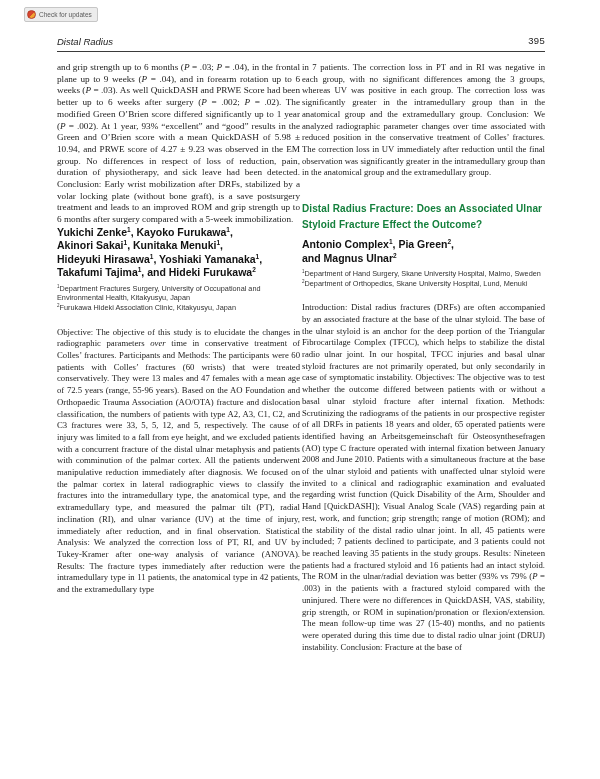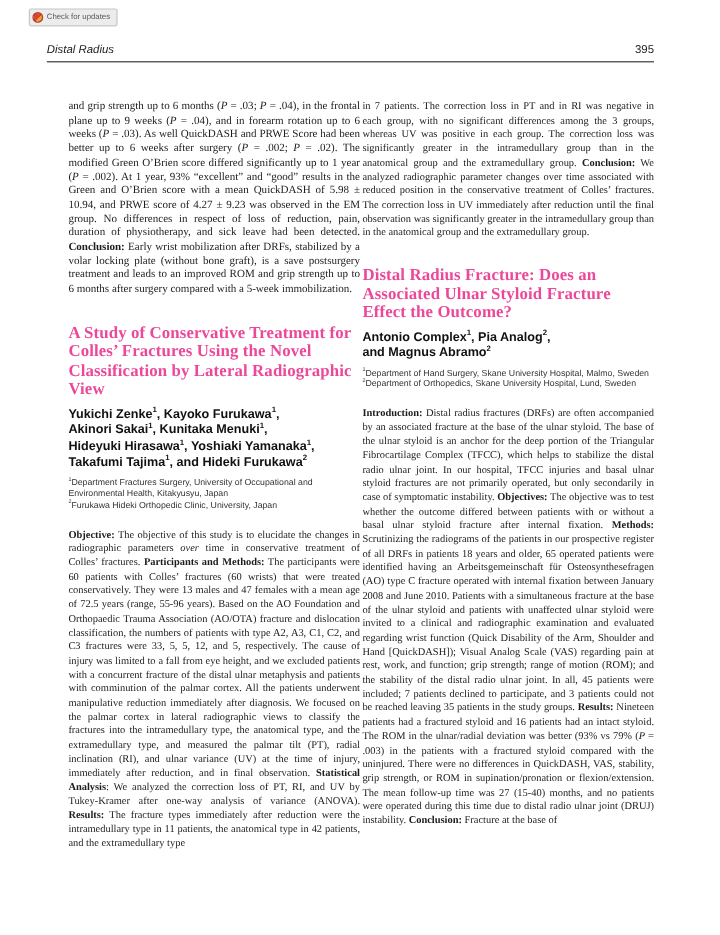--- a/index.html
+++ b/index.html
@@ -7,43 +7,43 @@
   .page{position:absolute;inset:0;background:#ffffff;overflow:hidden;}
 
   
   .badge{position:absolute;left:24px;top:7px;height:13px;display:flex;align-items:center;gap:3px;
          background:#ececec;border:1px solid #c6c6c6;border-radius:2px;padding:0 5px 0 2px;cursor:pointer;text-decoration:none;}
   .badge-icon{width:9px;height:9px;border-radius:50%;display:inline-block;
          background:linear-gradient(135deg,#d9452f 55%,#f0a432 55%);border:1px solid #b33a26;box-sizing:border-box;}
   .badge-label{font-family:"Liberation Sans",sans-serif;font-size:6.5px;color:#5a5a5a;white-space:nowrap;}
 
   
-  .header{position:absolute;left:39px;right:55px;top:36px;border-bottom:1px solid #3a3a3a;padding-bottom:4px;
+  .header{position:absolute;left:57px;right:55px;top:36px;border-bottom:1px solid #3a3a3a;padding-bottom:4px;
           display:flex;justify-content:space-between;align-items:center;
           font-family:"Liberation Sans",sans-serif;font-size:9.5px;}
   .running-head{font-style:italic;}
-  .page-number{font-style:normal;}
+  .page-number{font-style:normal;font-family:Liberation Mono, monospace;}
 
   
-  .columns{position:absolute;left:57px;right:55px;top:62px;display:flex;gap:2px;margin-top:21px;}
+  .columns{position:absolute;left:57px;right:55px;top:62px;display:flex;gap:2px;}
   .col{flex:1 1 0;min-width:0;}
 
   p{margin:0;}
   .body-text{font-family:"Liberation Serif",serif;text-align:justify;color:#1c1c1c;}
   .cont{font-size:9.2px;line-height:11.7px;}
   .col-right .cont{font-size:8.7px;}
   .abstract{font-size:8.7px;line-height:11.7px;}
 
-  .article-title{font-family:Liberation Serif, serif;font-weight:700;font-size:14px;line-height:15.5px;
-                 margin:24px 0 6px 0;letter-spacing:0.1px;color:#ec4899;}
+  .article-title{font-family:Liberation Sans, sans-serif;font-weight:700;font-size:10px;line-height:15.5px;
+                 margin:24px 0 6px 0;letter-spacing:0.1px;color:#15803d;}
   .col-right .article-title{margin-top:22px;}
   .authors{font-family:"Liberation Sans",sans-serif;font-weight:700;font-size:10.5px;line-height:13.5px;margin:0 0 4px 0;color:#111;}
   .affils{font-family:"Liberation Sans",sans-serif;font-size:7.3px;line-height:9.6px;margin:0 0 14px 0;color:#333;}
 
-  .seg-b{font-weight:bold;}
+  .seg-b{font-weight:normal;}
   .seg-i{font-style:italic;}
   sup{font-size:0.62em;vertical-align:super;line-height:0;}
 </style>
 </head>
 <body>
 
 <div class="page">
 
   <a class="badge">
     <span class="badge-icon"></span>
@@ -52,28 +52,27 @@
 
   <div class="header">
     <span class="running-head">Distal Radius</span>
     <span class="page-number">395</span>
   </div>
 
   <div class="columns">
 
     <div class="col col-left">
       <p class="body-text cont"><span>and grip strength up to 6 months (</span><span class="seg-i">P</span><span> = .03; </span><span class="seg-i">P</span><span> = .04), in the frontal plane up to 9 weeks (</span><span class="seg-i">P</span><span> = .04), and in forearm rotation up to 6 weeks (</span><span class="seg-i">P</span><span> = .03). As well QuickDASH and PRWE Score had been better up to 6 weeks after surgery (</span><span class="seg-i">P</span><span> = .002; </span><span class="seg-i">P</span><span> = .02). The modified Green O’Brien score differed significantly up to 1 year (</span><span class="seg-i">P</span><span> = .002). At 1 year, 93% “excellent” and “good” results in the Green and O’Brien score with a mean QuickDASH of 5.98 ± 10.94, and PRWE score of 4.27 ± 9.23 was observed in the EM group. No differences in respect of loss of reduction, pain, duration of physiotherapy, and sick leave had been detected. </span><span class="seg-b">Conclusion:</span><span> Early wrist mobilization after DRFs, stabilized by a volar locking plate (without bone graft), is a save postsurgery treatment and leads to an improved ROM and grip strength up to 6 months after surgery compared with a 5-week immobilization.</span></p>
-      <h2 class="article-title">A Study of Conservative Treatment for Colles’ Fractures Using the Novel Classification by Lateral Radiographic View</h2>
       <p class="authors"><span>Yukichi Zenke</span><sup>1</sup><span>, Kayoko Furukawa</span><sup>1</sup><span>,</span><br><span>Akinori Sakai</span><sup>1</sup><span>, Kunitaka Menuki</span><sup>1</sup><span>,</span><br><span>Hideyuki Hirasawa</span><sup>1</sup><span>, Yoshiaki Yamanaka</span><sup>1</sup><span>,</span><br><span>Takafumi Tajima</span><sup>1</sup><span>, and Hideki Furukawa</span><sup>2</sup></p>
-      <p class="affils"><sup>1</sup><span>Department Fractures Surgery, University of Occupational and Environmental Health, Kitakyusyu, Japan</span><br><sup>2</sup><span>Furukawa Hideki Orthopedic Clinic, University, Japan</span></p>
+      <p class="affils"><sup>1</sup><span>Department Fractures Surgery, University of Occupational and Environmental Health, Kitakyusyu, Japan</span><br><sup>2</sup><span>Furukawa Hideki Association Clinic, Kitakyusyu, Japan</span></p>
       <p class="body-text abstract"><span class="seg-b">Objective:</span><span> The objective of this study is to elucidate the changes in radiographic parameters </span><span class="seg-i">over</span><span> time in conservative treatment of Colles’ fractures. </span><span class="seg-b">Participants and Methods:</span><span> The participants were 60 patients with Colles’ fractures (60 wrists) that were treated conservatively. They were 13 males and 47 females with a mean age of 72.5 years (range, 55-96 years). Based on the AO Foundation and Orthopaedic Trauma Association (AO/OTA) fracture and dislocation classification, the numbers of patients with type A2, A3, C1, C2, and C3 fractures were 33, 5, 5, 12, and 5, respectively. The cause of injury was limited to a fall from eye height, and we excluded patients with a concurrent fracture of the distal ulnar metaphysis and patients with comminution of the palmar cortex. All the patients underwent manipulative reduction immediately after diagnosis. We focused on the palmar cortex in lateral radiographic views to classify the fractures into the intramedullary type, the anatomical type, and the extramedullary type, and measured the palmar tilt (PT), radial inclination (RI), and ulnar variance (UV) at the time of injury, immediately after reduction, and in final observation. </span><span class="seg-b">Statistical Analysis</span><span>: We analyzed the correction loss of PT, RI, and UV by Tukey-Kramer after one-way analysis of variance (ANOVA). </span><span class="seg-b">Results:</span><span> The fracture types immediately after reduction were the intramedullary type in 11 patients, the anatomical type in 42 patients, and the extramedullary type</span></p>
     </div>
 
     <div class="col col-right">
       <p class="body-text cont"><span>in 7 patients. The correction loss in PT and in RI was negative in each group, with no significant differences among the 3 groups, whereas UV was positive in each group. The correction loss was significantly greater in the intramedullary group than in the anatomical group and the extramedullary group. </span><span class="seg-b">Conclusion:</span><span> We analyzed radiographic parameter changes over time associated with reduced position in the conservative treatment of Colles’ fractures. The correction loss in UV immediately after reduction until the final observation was significantly greater in the intramedullary group than in the anatomical group and the extramedullary group.</span></p>
       <h2 class="article-title">Distal Radius Fracture: Does an Associated Ulnar Styloid Fracture Effect the Outcome?</h2>
-      <p class="authors"><span>Antonio Complex</span><sup>1</sup><span>, Pia Analog</span><sup>2</sup><span>,</span><br><span>and Magnus Abramo</span><sup>2</sup></p>
-      <p class="affils"><sup>1</sup><span>Department of Hand Surgery, Skane University Hospital, Malmo, Sweden</span><br><sup>2</sup><span>Department of Orthopedics, Skane University Hospital, Lund, Sweden</span></p>
+      <p class="authors"><span>Antonio Complex</span><sup>1</sup><span>, Pia Green</span><sup>2</sup><span>,</span><br><span>and Magnus Ulnar</span><sup>2</sup></p>
+      <p class="affils"><sup>1</sup><span>Department of Hand Surgery, Skane University Hospital, Malmo, Sweden</span><br><sup>2</sup><span>Department of Orthopedics, Skane University Hospital, Lund, Menuki</span></p>
       <p class="body-text abstract"><span class="seg-b">Introduction:</span><span> Distal radius fractures (DRFs) are often accompanied by an associated fracture at the base of the ulnar styloid. The base of the ulnar styloid is an anchor for the deep portion of the Triangular Fibrocartilage Complex (TFCC), which helps to stabilize the distal radio ulnar joint. In our hospital, TFCC injuries and basal ulnar styloid fractures are not primarily operated, but only secondarily in case of symptomatic instability. </span><span class="seg-b">Objectives:</span><span> The objective was to test whether the outcome differed between patients with or without a basal ulnar styloid fracture after internal fixation. </span><span class="seg-b">Methods:</span><span> Scrutinizing the radiograms of the patients in our prospective register of all DRFs in patients 18 years and older, 65 operated patients were identified having an Arbeitsgemeinschaft für Osteosynthesefragen (AO) type C fracture operated with internal fixation between January 2008 and June 2010. Patients with a simultaneous fracture at the base of the ulnar styloid and patients with unaffected ulnar styloid were invited to a clinical and radiographic examination and evaluated regarding wrist function (Quick Disability of the Arm, Shoulder and Hand [QuickDASH]); Visual Analog Scale (VAS) regarding pain at rest, work, and function; grip strength; range of motion (ROM); and the stability of the distal radio ulnar joint. In all, 45 patients were included; 7 patients declined to participate, and 3 patients could not be reached leaving 35 patients in the study groups. </span><span class="seg-b">Results:</span><span> Nineteen patients had a fractured styloid and 16 patients had an intact styloid. The ROM in the ulnar/radial deviation was better (93% vs 79% (</span><span class="seg-i">P</span><span> = .003) in the patients with a fractured styloid compared with the uninjured. There were no differences in QuickDASH, VAS, stability, grip strength, or ROM in supination/pronation or flexion/extension. The mean follow-up time was 27 (15-40) months, and no patients were operated during this time due to distal radio ulnar joint (DRUJ) instability. </span><span class="seg-b">Conclusion:</span><span> Fracture at the base of</span></p>
     </div>
 
   </div>
 </div>
 
 </body></html>

